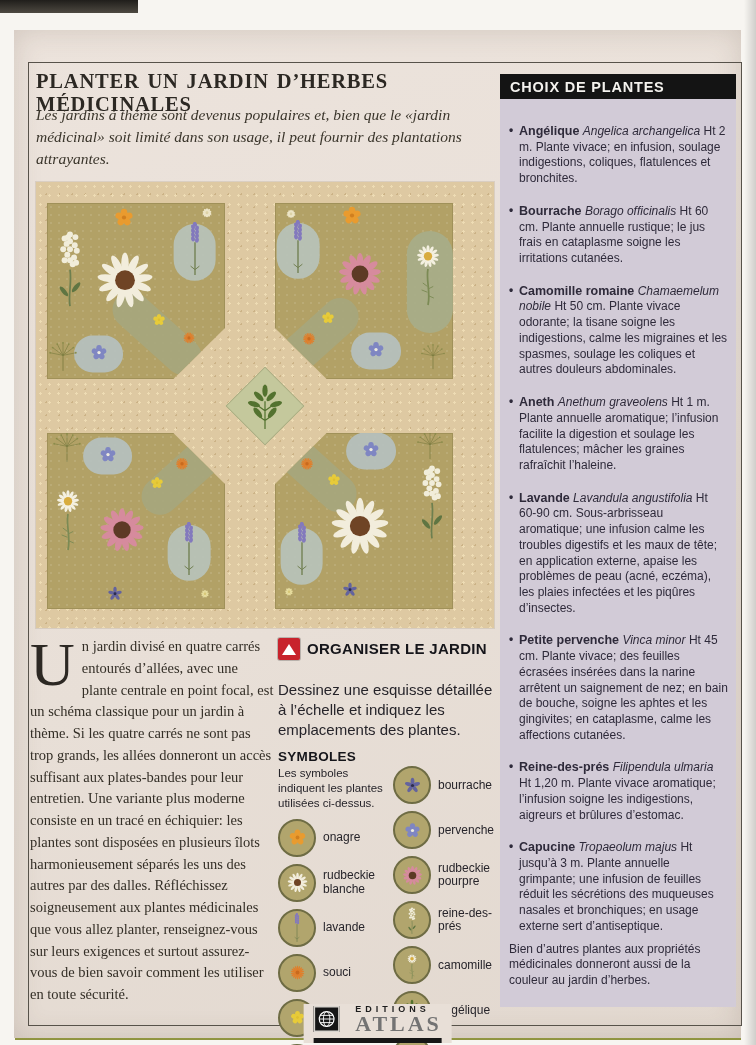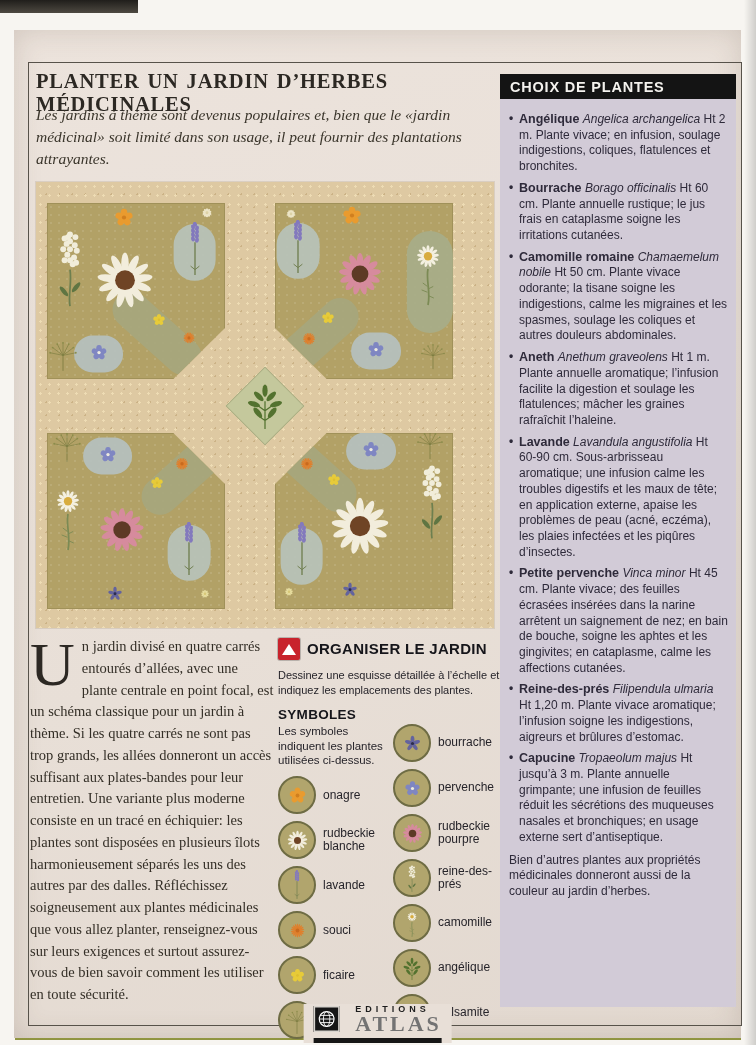--- a/index.html
+++ b/index.html
@@ -41,36 +41,36 @@
             font-size:14.5px;line-height:1.5;color:#332e26;}
   .dropcap{float:left;font-family:"Liberation Serif",serif;font-size:62px;line-height:.78;
            padding:4px 7px 0 0;color:#2c2823;}
   
   .mid-col{position:absolute;left:264px;top:608px;width:224px;color:#26242a;}
   .org-head{display:flex;align-items:flex-start;gap:7px;}
   .org-icon{width:22px;height:22px;background:#c8232c;border-radius:2px;flex:0 0 auto;
             display:flex;align-items:center;justify-content:center;box-shadow:0 0 0 1px rgba(0,0,0,.2);}
   .tri{width:0;height:0;border-left:7px solid transparent;border-right:7px solid transparent;border-bottom:11px solid #fff;}
   .org-title{font-weight:bold;font-size:15px;letter-spacing:.3px;padding-top:2px;color:#15151a;}
-  .org-text{font-size:11px;line-height:1.32;margin-top:8px;}
+  .org-text{font-size:15px;line-height:1.32;margin-top:20px;}
   .sym-head{font-weight:bold;font-size:13.5px;letter-spacing:.3px;margin:10px 0 2px 0;color:#15151a;}
   .symbols-grid{display:flex;gap:6px;}
   .sym-col{flex:1;min-width:0;}
   .sym-caption{font-size:11.5px;line-height:1.28;margin-bottom:8px;}
   .leg{display:flex;align-items:center;gap:7px;margin-bottom:7px;min-height:38px;}
   .leg-icon{width:38px;height:38px;border-radius:50%;background:#b1a56d;border:2px solid #6e6c44;
             box-sizing:border-box;display:flex;align-items:center;justify-content:center;flex:0 0 auto;line-height:0;}
   .leg-label{font-size:12px;line-height:1.1;}
   
   .sidebar{position:absolute;left:486px;top:44px;width:236px;height:934px;}
   .sidebar-header{background:#141414;color:#f4f2ee;font-weight:bold;font-size:14.5px;
                   letter-spacing:.8px;padding:5px 10px 4px 10px;}
   .sidebar-body{background:#d2cbd7;height:calc(100% - 26px);box-sizing:border-box;
                 padding:8px 8px 6px 9px;color:#2e2a3a;}
-  .plant{font-size:12px;line-height:1.31;margin:4px 0 5px 0;padding-left:10px;position:relative;}
+  .plant{font-size:12px;line-height:1.31;margin:16px 0 5px 0;padding-left:10px;position:relative;}
   .plant::before{content:"•";position:absolute;left:0;top:0;font-weight:bold;}
   .p-name{font-weight:bold;font-size:12.5px;}
   .p-latin{font-style:italic;}
   .side-note{font-size:12px;line-height:1.31;margin-top:7px;}
   
   .logo{position:absolute;left:50%;top:974px;transform:translateX(-50%);background:#e8dfd7;
         padding:0 10px;text-align:center;}
   .logo-row{display:flex;align-items:center;gap:16px;justify-content:center;}
   .logo-box{width:26px;height:26px;background:#161616;display:flex;align-items:center;justify-content:center;
             box-shadow:inset 0 0 0 1.5px #d9d5cf;}

